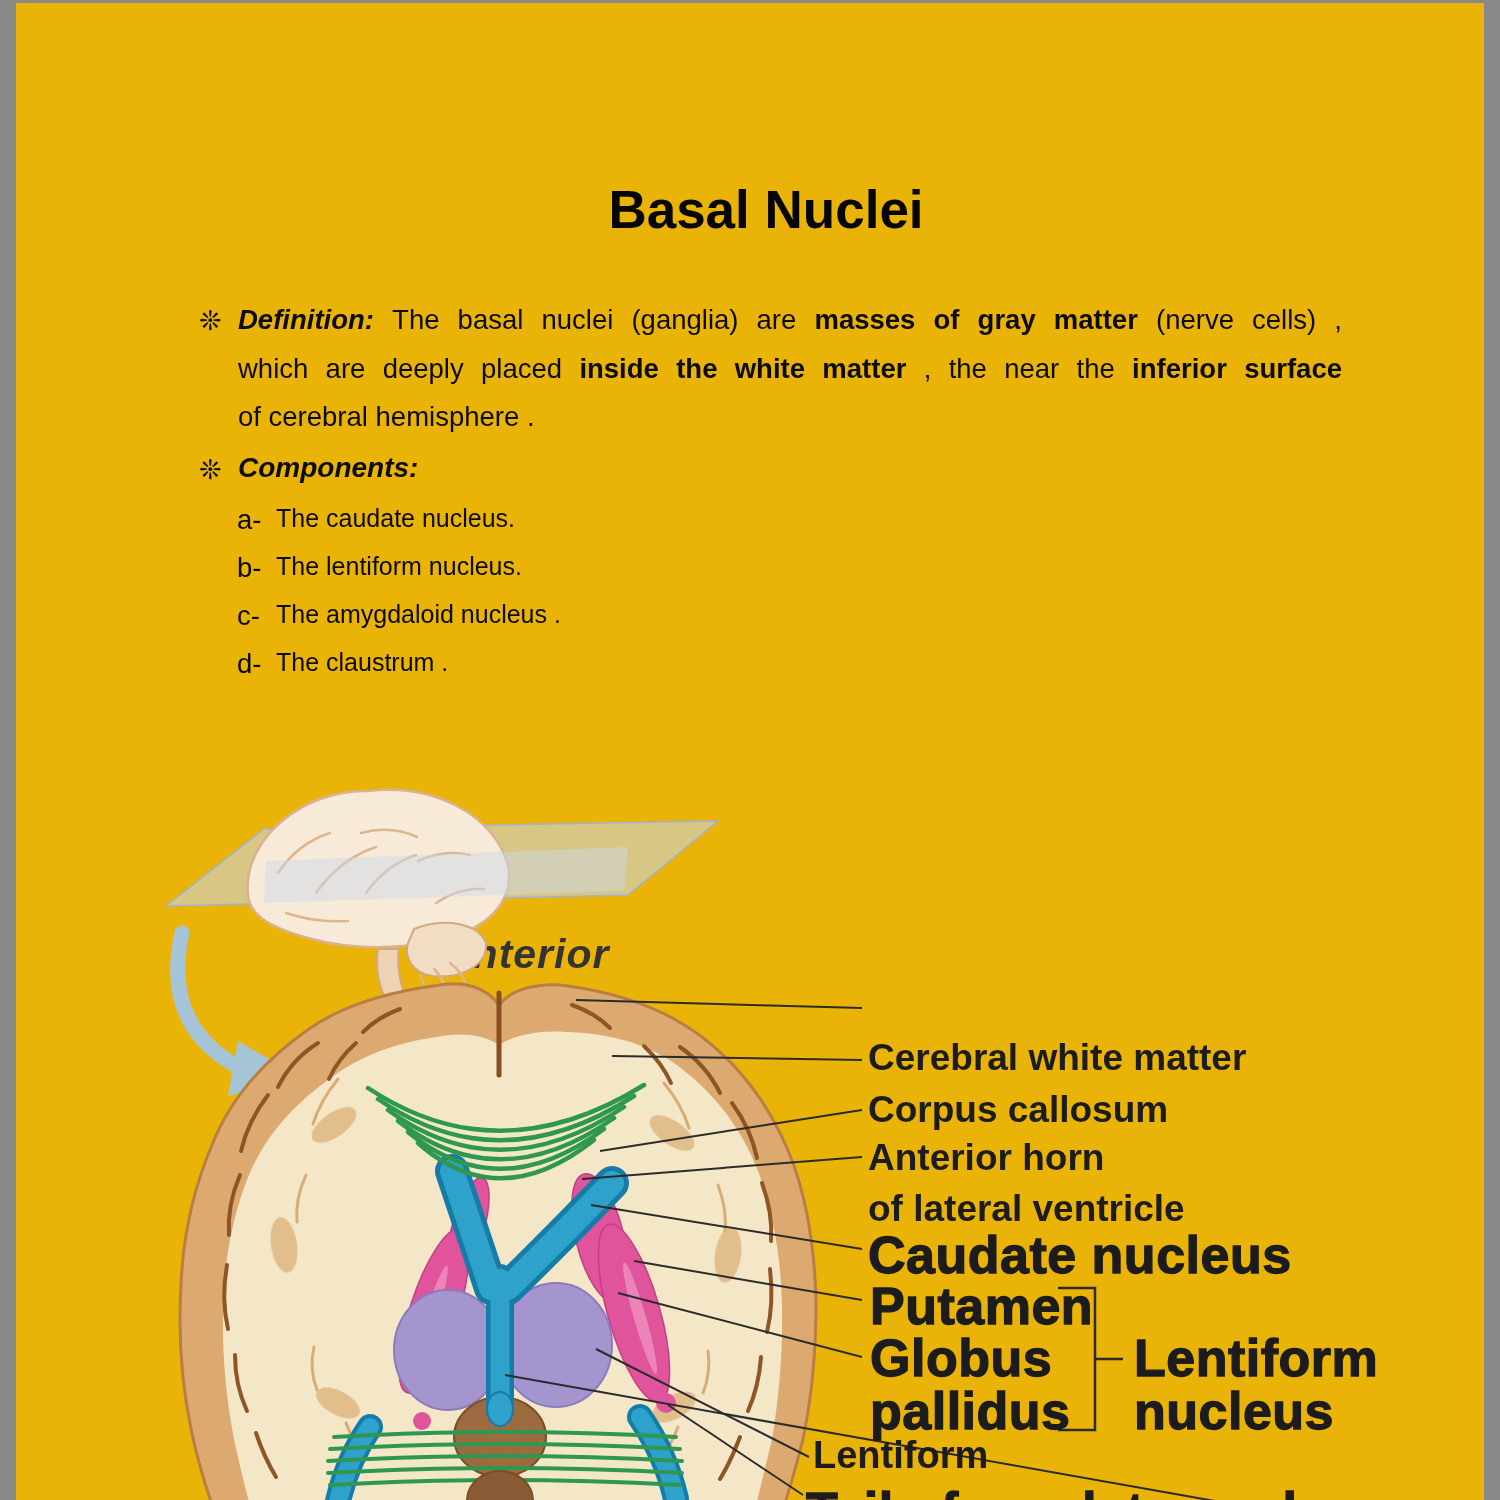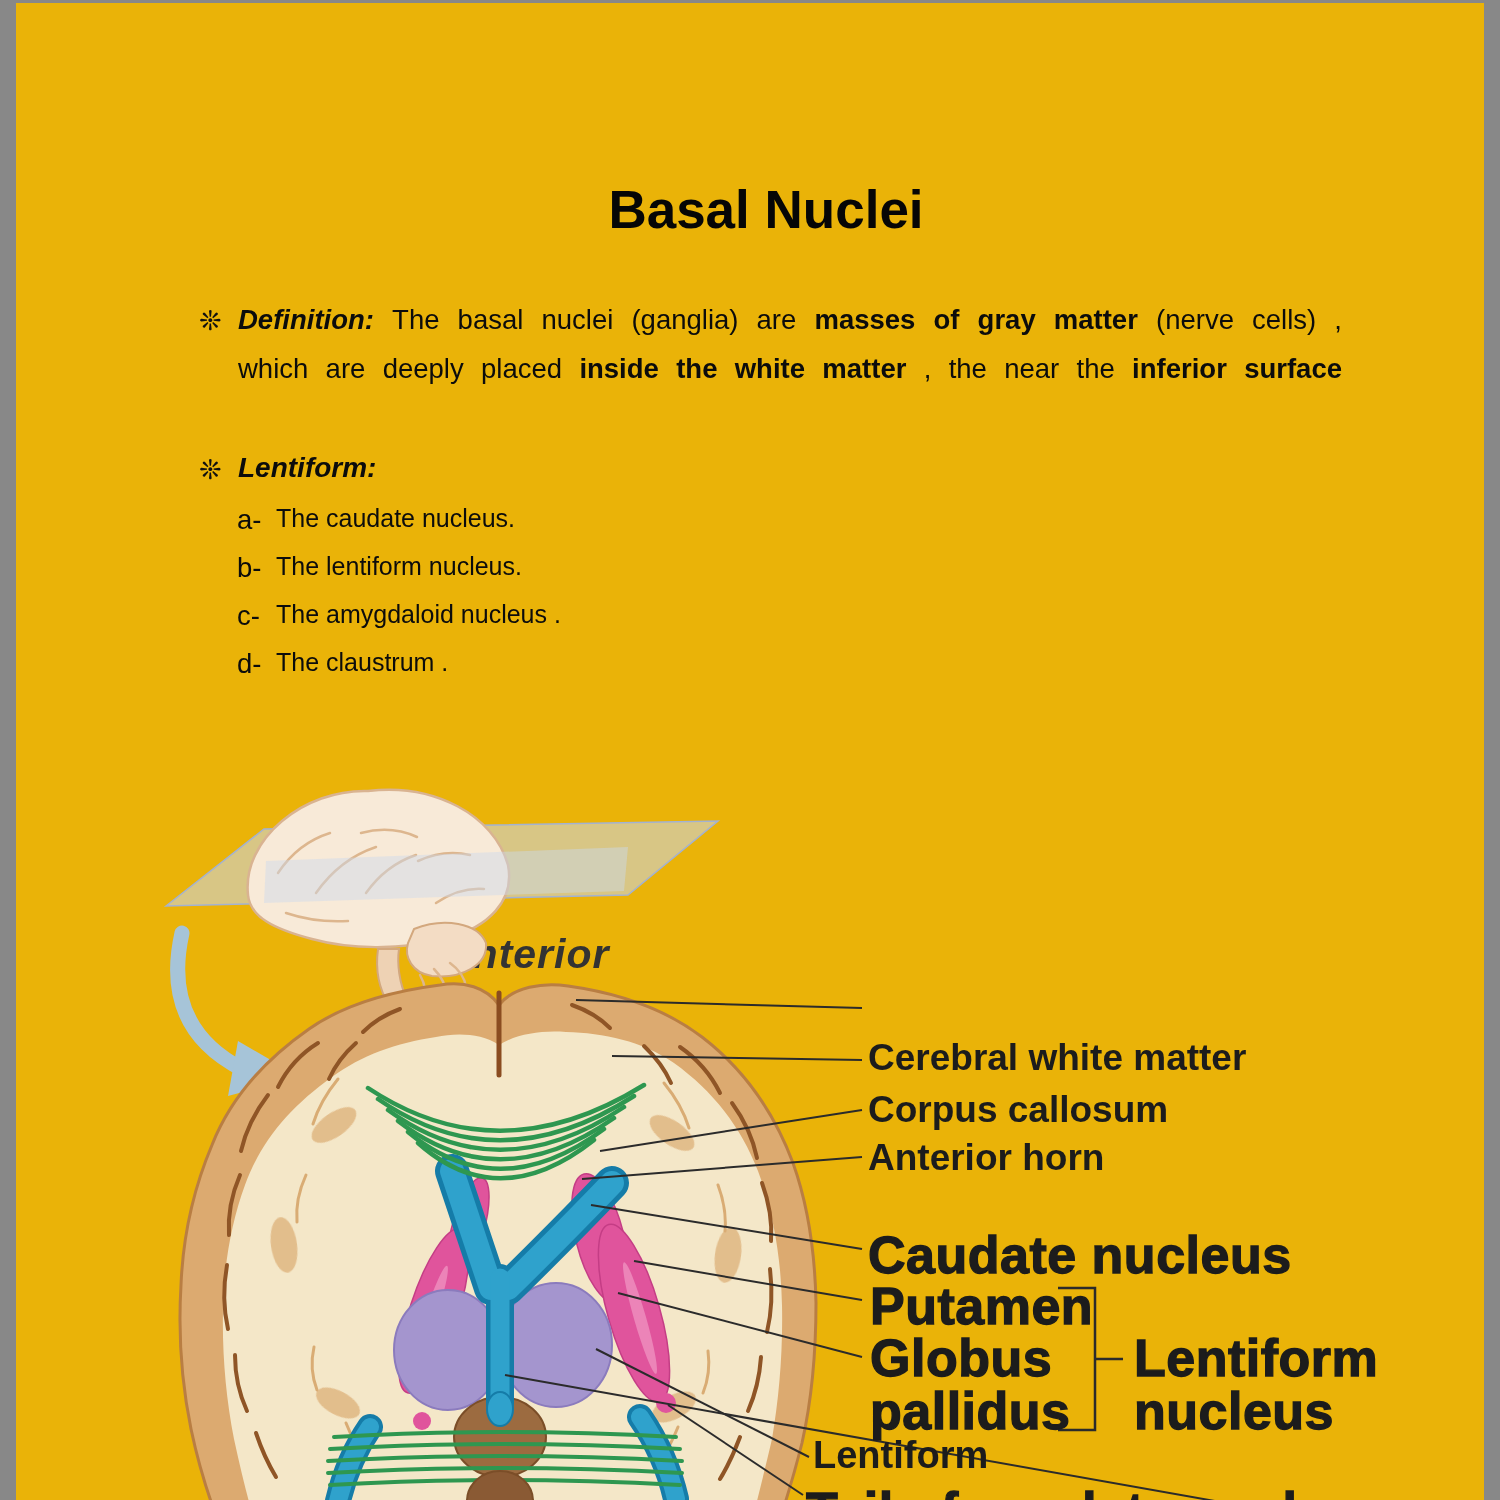--- a/index.html
+++ b/index.html
@@ -43,23 +43,24 @@
 </head>
 <body>
 
 <div id="page">
 
   <div class="title">Basal Nuclei</div>
 
   <span class="bullet" style="top:302px">❊</span>
   <div class="def-line jline" style="top:299px"><span class="seg-bi">Definition: </span><span>The basal nuclei (ganglia) are </span><span class="seg-b">masses of gray matter</span><span> (nerve cells) ,</span></div>
   <div class="def-line jline" style="top:348px"><span>which are deeply placed </span><span class="seg-b">inside the white matter</span><span> , the near the </span><span class="seg-b">inferior surface</span></div>
+  <div class="def-line" style="top:396px"><span>of cerebral hemisphere .</span></div>
 
   <span class="bullet" style="top:451px">❊</span>
-  <div class="comp-heading" style="top:449px">Lentiform:</div>
+  <div class="comp-heading" style="top:449px">Components:</div>
 
   <span class="comp-marker" style="top:501px">a-</span>
   <span class="comp-text" style="top:501px">The caudate nucleus.</span>
   <span class="comp-marker" style="top:549px">b-</span>
   <span class="comp-text" style="top:549px">The lentiform nucleus.</span>
   <span class="comp-marker" style="top:597px">c-</span>
   <span class="comp-text" style="top:597px">The amygdaloid nucleus .</span>
   <span class="comp-marker" style="top:645px">d-</span>
   <span class="comp-text" style="top:645px">The claustrum .</span>
 
@@ -211,20 +212,21 @@
 
     <g stroke="#2b2b2b" stroke-width="2.5" fill="none">
       <polyline points="1042,545 1079,545 1079,687 1042,687"></polyline>
       <path d="M1079,616 L1107,616"></path>
     </g>
   </svg>
 
   <div class="lbl" style="left:852px;top:1088px">Corpus callosum</div>
   <div class="lbl" style="left:852px;top:1036px">Cerebral white matter</div>
   <div class="lbl" style="left:852px;top:1136px">Anterior horn</div>
+  <div class="lbl" style="left:852px;top:1187px">of lateral ventricle</div>
   <div class="lbl lbl-heavy" style="left:852px;top:1226px">Caudate nucleus</div>
   <div class="lbl lbl-heavy" style="left:854px;top:1277px">Putamen</div>
   <div class="lbl lbl-heavy" style="left:854px;top:1329px">Globus</div>
   <div class="lbl lbl-heavy" style="left:854px;top:1382px">pallidus</div>
   <div class="lbl lbl-heavy" style="left:1118px;top:1329px">Lentiform</div>
   <div class="lbl lbl-heavy" style="left:1118px;top:1382px">nucleus</div>
   <div class="lbl" style="left:797px;top:1433px;font-size:38px">Lentiform</div>
   <div class="lbl lbl-heavy" style="left:790px;top:1482px">Tail of caudate nucleus</div>
 
 </div>

